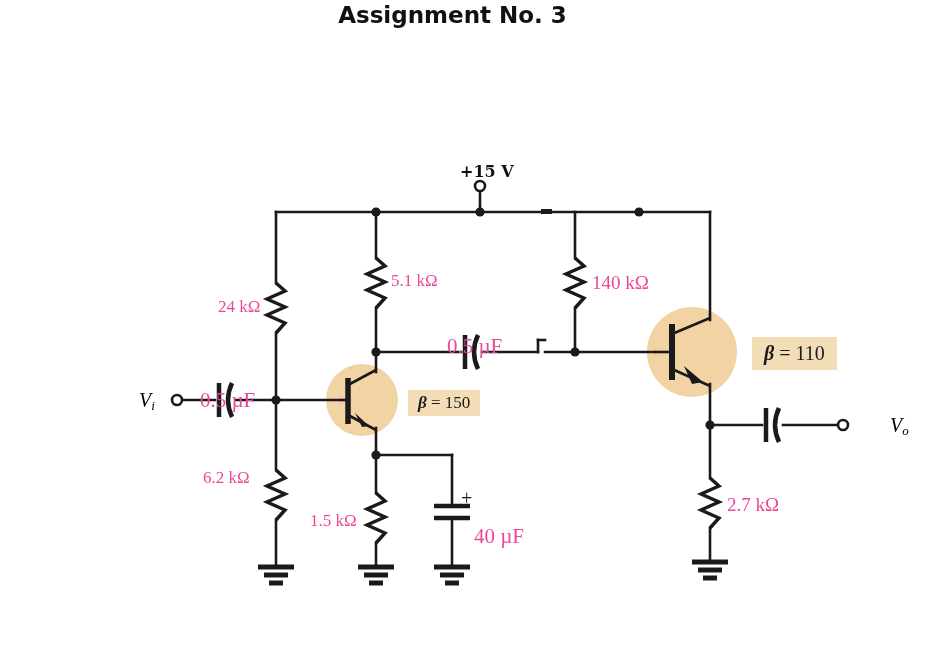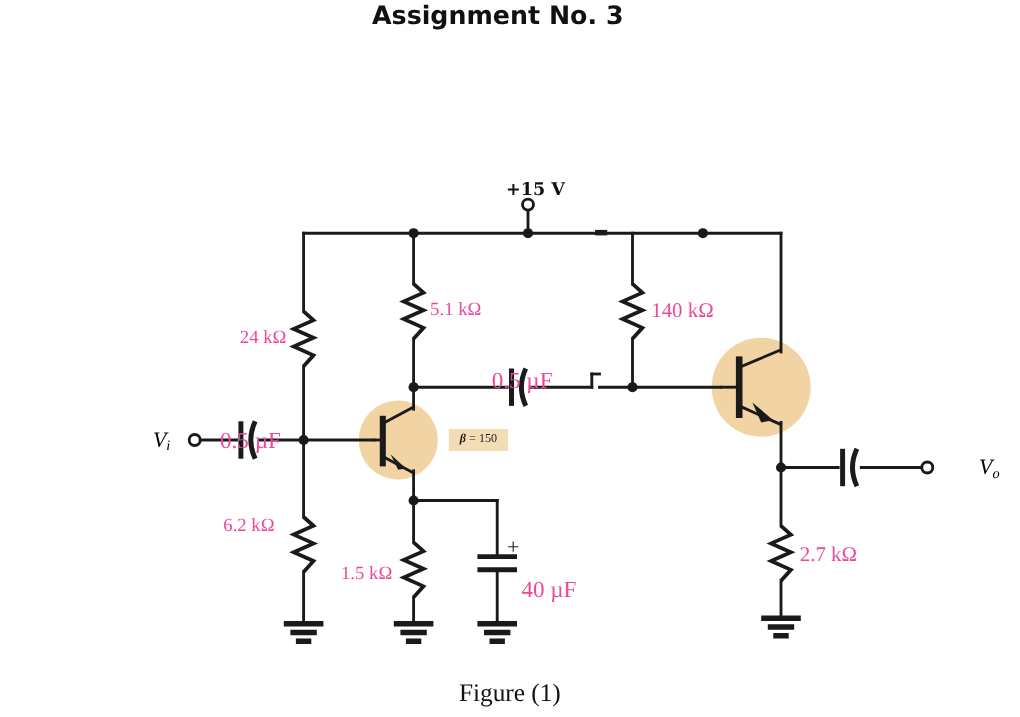--- a/index.html
+++ b/index.html
@@ -84,21 +84,21 @@
     white-space: nowrap;
   }
   .vlabel .sb {
     font-size: 13px;
     vertical-align: -0.25em;
   }
   .beta-box {
     position: absolute;
     background: #F2DDB6;
     font-family: "Liberation Serif", serif;
-    font-size: 11px;
+    font-size: 17px;
     color: #1a1a1a;
     padding: 4px 10px 5px 10px;
     white-space: nowrap;
     line-height: 1;
   }
   .beta-box .bsym {
     font-style: italic;
     font-weight: bold;
   }
   .supply-label {
@@ -305,16 +305,16 @@
   <div class="plus-sign" style="left:461px; top:487px;">+</div>
 
   <div class="clabel small" style="left:474px; top:504px;">40 µF</div>
 
   <div class="vlabel" style="left:139px; top:389px;"><span>V</span><span class="sb">i</span></div>
 
   <div class="vlabel" style="left:856px; top:414px;margin-left:34px;"><span>V</span><span class="sb">o</span></div>
 
   <div class="beta-box" style="left:408px; top:390px;"><span class="bsym">β</span><span> = 150</span></div>
 
-
-  <div class="figure-caption">Figure (1)</div>
+  <div class="beta-box" style="left:752px; top:337px; font-size:20px; padding:6px 12px 7px 12px;"><span class="bsym">β</span><span> = 110</span></div>
+
 
 </div>
 
 </body></html>

